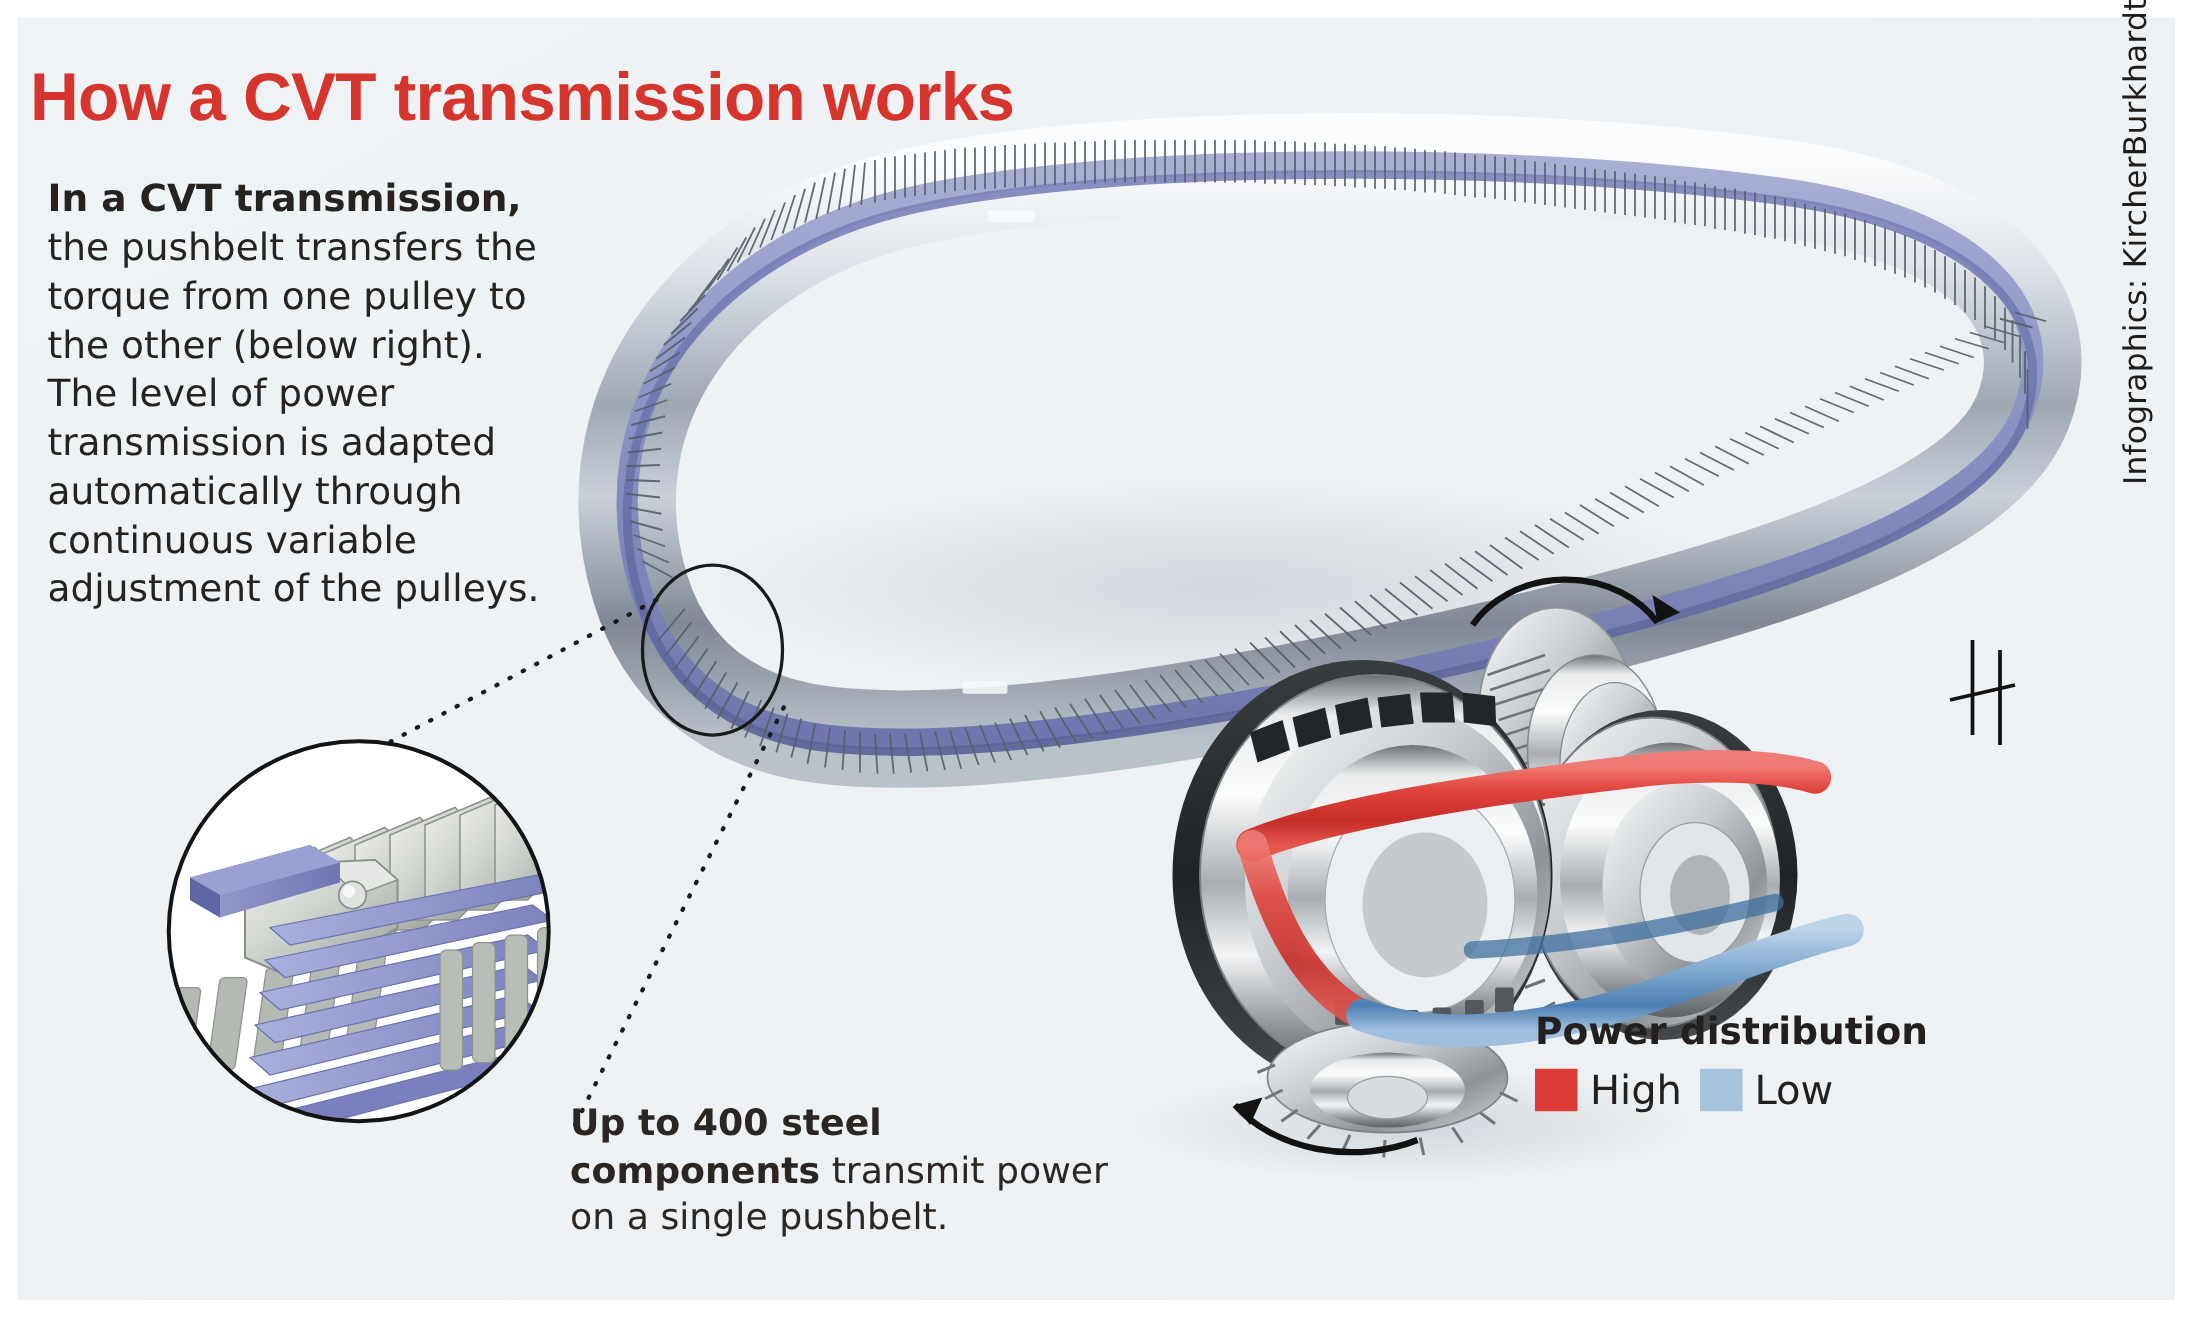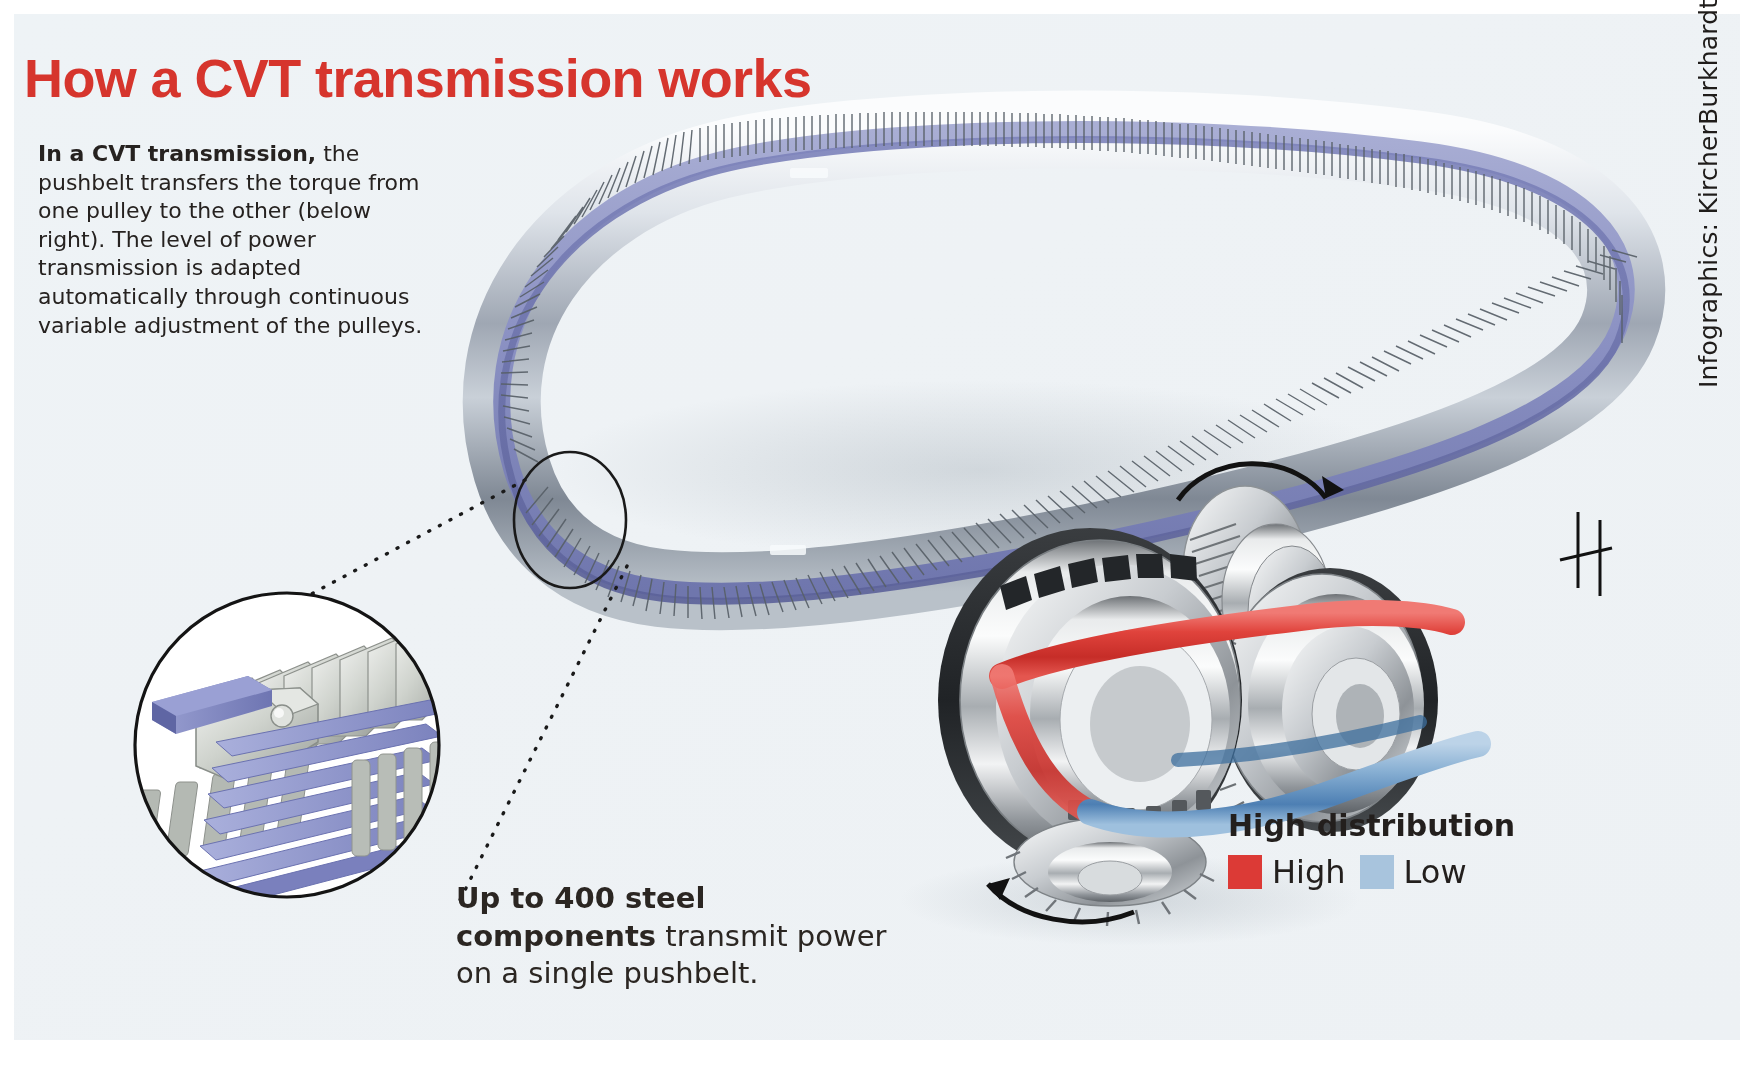--- a/index.html
+++ b/index.html
@@ -21,21 +21,21 @@
   #title{
     position:absolute;left:24px;top:50px;width:1000px;
     color:#d6352d;font-size:54px;font-weight:bold;letter-spacing:-0.6px;
     font-family:"Liberation Sans", sans-serif;line-height:1.05;
     white-space:nowrap;
   }
 
   
   #intro{
     position:absolute;left:38px;top:140px;width:400px;
-    color:#262220;font-size:22px;line-height:1.30;
+    color:#262220;font-size:30px;line-height:1.30;
     font-family:"DejaVu Sans", sans-serif;
   }
   #intro .lead{font-weight:bold;}
   #intro .body{font-weight:normal;}
 
   
   #caption{
     position:absolute;left:456px;top:880px;width:440px;
     color:#2b2622;font-size:29px;line-height:1.30;
     font-family:"DejaVu Sans", sans-serif;
@@ -420,21 +420,21 @@
 
   <div id="intro">
     <span class="lead">In a CVT transmission,</span><span class="body"> the pushbelt transfers the torque from one pulley to the other (below right). The level of power transmission is adapted automatically through continuous variable adjustment of the pulleys.</span>
   </div>
 
   <div id="caption">
     <span class="lead">Up to 400 steel components</span><span class="body"> transmit power on a single pushbelt.</span>
   </div>
 
   <div id="legend">
-    <div id="legend-title">High distribution</div>
+    <div id="legend-title">Power distribution</div>
     <div id="legend-items">
       <div class="legend-item">
         <span class="swatch" id="sw-high" style="background: rgb(220, 58, 54);"></span>
         <span class="legend-label">High</span>
       </div>
       <div class="legend-item">
         <span class="swatch" id="sw-low" style="background: rgb(168, 196, 221);"></span>
         <span class="legend-label">Low</span>
       </div>
     </div>

